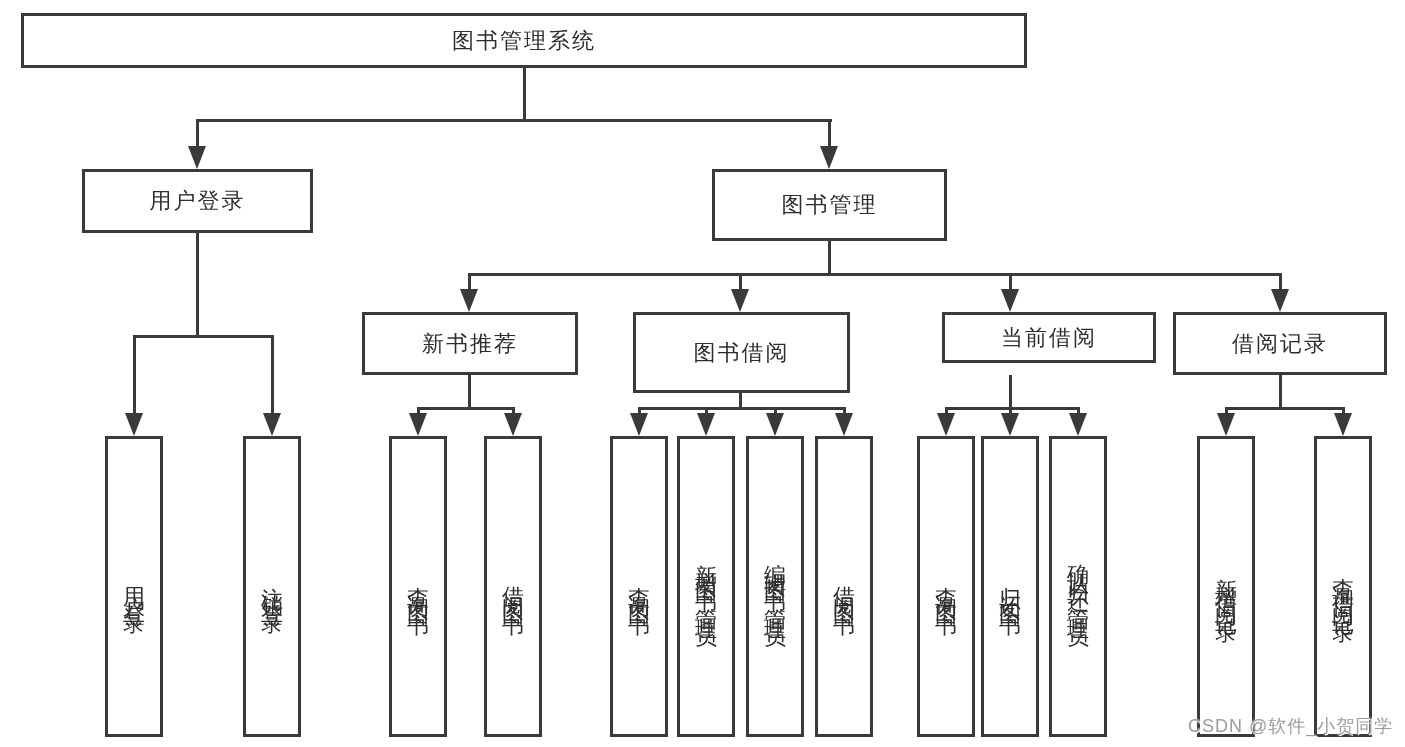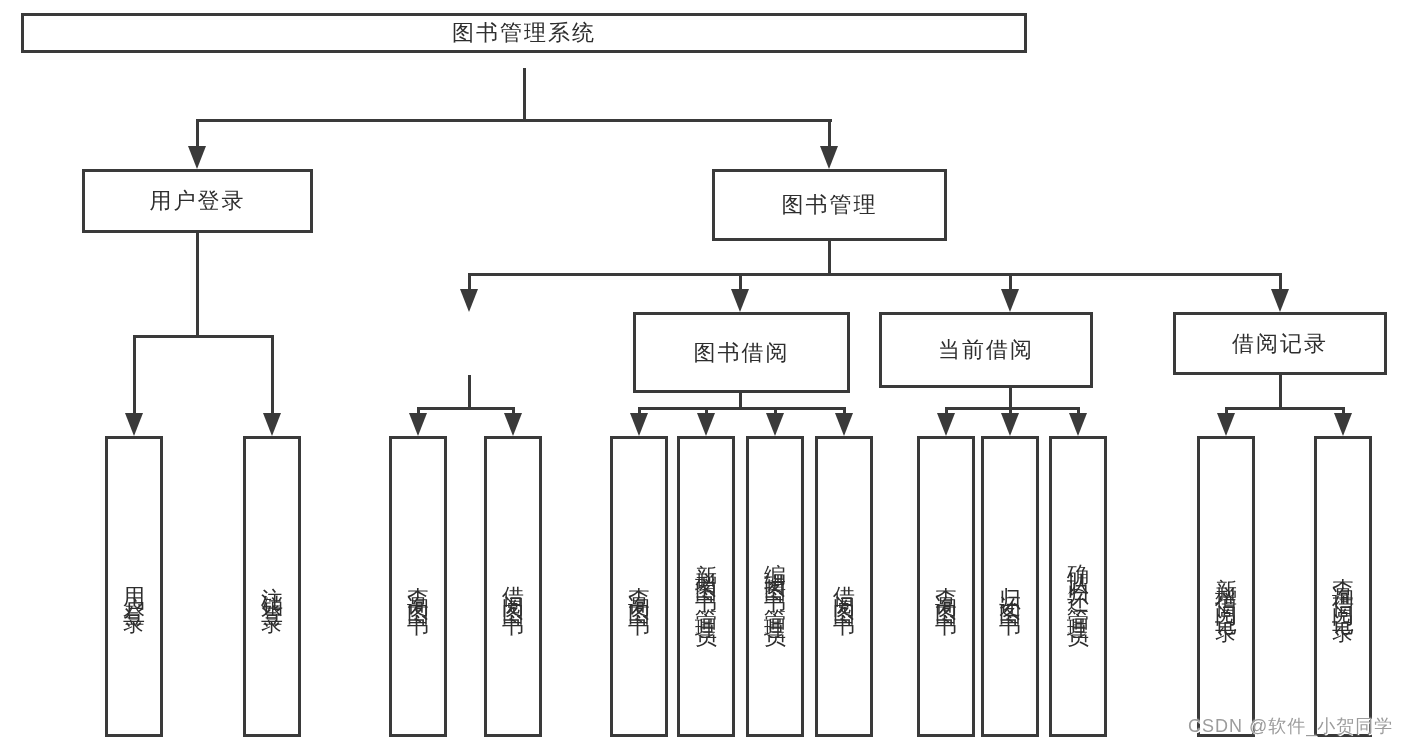--- a/index.html
+++ b/index.html
@@ -89,38 +89,41 @@
   <div class="vline" style="left:1077px;top:407px;height:10px"></div>
   <div class="arrow" style="left:1069px;top:413px"></div>
 
   <div class="vline" style="left:1279px;top:375px;height:35px"></div>
   <div class="hline" style="left:1225px;top:407px;width:120px"></div>
   <div class="vline" style="left:1225px;top:407px;height:10px"></div>
   <div class="arrow" style="left:1217px;top:413px"></div>
   <div class="vline" style="left:1342px;top:407px;height:10px"></div>
   <div class="arrow" style="left:1334px;top:413px"></div>
 
-  <div class="box" style="left:21px;top:13px;width:1006px;height:40px">
+  <div class="box" style="left:21px;top:13px;width:1006px;height:55px">
     <span>图书管理系统</span>
   </div>
 
   <div class="box" style="left:82px;top:169px;width:231px;height:64px">
     <span>用户登录</span>
   </div>
 
   <div class="box" style="left:712px;top:169px;width:235px;height:72px">
     <span>图书管理</span>
   </div>
 
+  <div class="box" style="left:362px;top:312px;width:216px;height:63px">
+    <span>新书推荐</span>
+  </div>
 
   <div class="box" style="left:633px;top:312px;width:217px;height:81px">
     <span>图书借阅</span>
   </div>
 
-  <div class="box" style="left:879px;top:312px;width:214px;height:76px">
+  <div class="box" style="left:942px;top:312px;width:214px;height:51px">
     <span>当前借阅</span>
   </div>
 
   <div class="box" style="left:1173px;top:312px;width:214px;height:63px">
     <span>借阅记录</span>
   </div>
 
   <div class="box" style="left:105px;top:436px;width:58px;height:301px">
     <span class="vtext">用户登录</span>
   </div>

